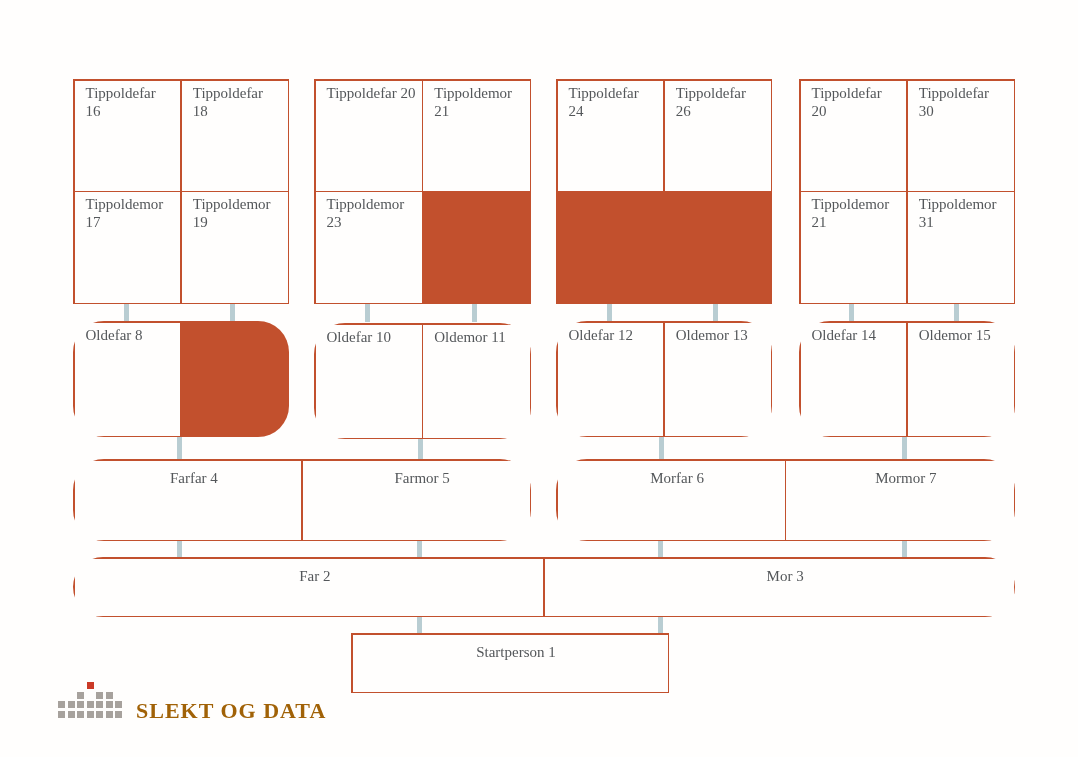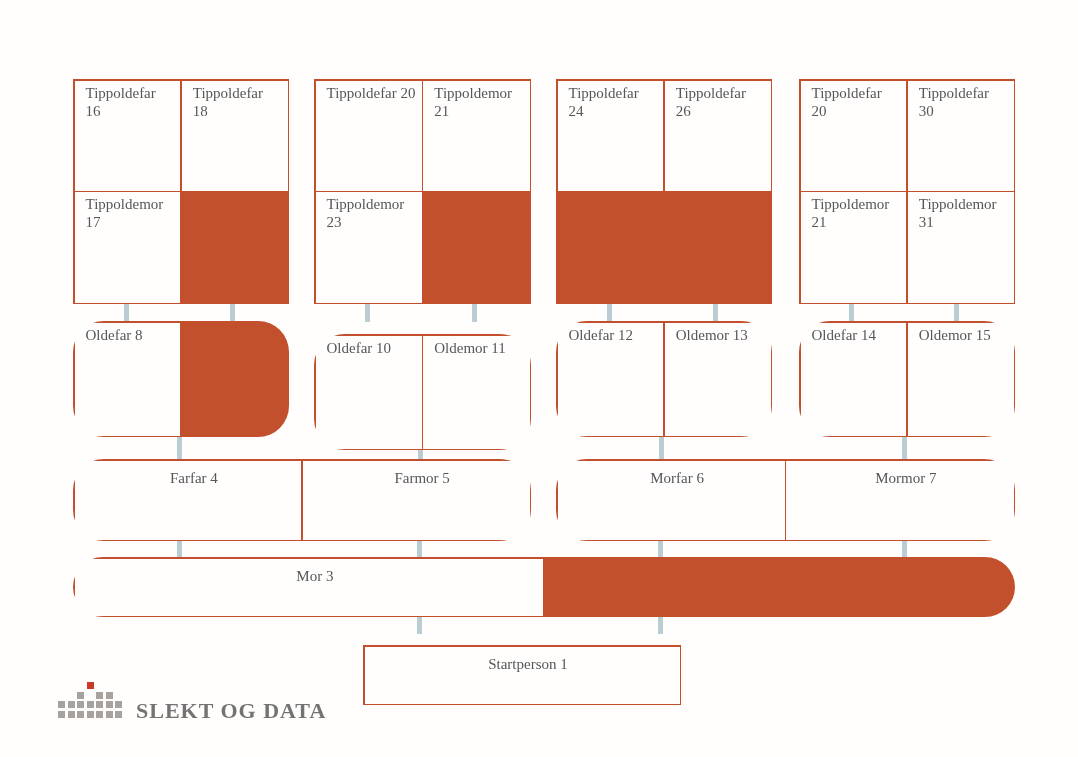--- a/index.html
+++ b/index.html
@@ -46,33 +46,34 @@
     grid-template-rows:repeat(4,7px);
     gap:2.5px;
     z-index:2;
   }
   .sq{background:#a7a29d;}
   .sq.red{background:#cb3a27;}
   #logo-text{
     position:absolute;left:136px;top:698px;
     font-size:22px;font-weight:bold;
     letter-spacing:1px;
-    color:#737373;
+    color:#a16207;
     z-index:2;
   }
 </style>
 </head>
 <body>
 
 <div id="stage">
 
   <div class="group g2x2" style="left:73px;top:79px;width:213px;height:222px;">
     <div class="cell tl">Tippoldefar 16</div>
     <div class="cell tl">Tippoldefar 18</div>
     <div class="cell tl">Tippoldemor 17</div>
+    <div class="cell tl">Tippoldemor 19</div>
   </div>
   <div class="group g2x2" style="left:314px;top:79px;width:214px;height:222px;">
     <div class="cell tl">Tippoldefar 20</div>
     <div class="cell tl">Tippoldemor 21</div>
     <div class="cell tl">Tippoldemor 23</div>
   </div>
   <div class="group g2x2" style="left:556px;top:79px;width:213px;height:222px;">
     <div class="cell tl">Tippoldefar 24</div>
     <div class="cell tl">Tippoldefar 26</div>
   </div>
@@ -88,21 +89,21 @@
   <div class="conn" style="left:365px;top:300px;height:22px;"></div>
   <div class="conn" style="left:472px;top:300px;height:22px;"></div>
   <div class="conn" style="left:607px;top:300px;height:22px;"></div>
   <div class="conn" style="left:713px;top:300px;height:22px;"></div>
   <div class="conn" style="left:849px;top:300px;height:22px;"></div>
   <div class="conn" style="left:954px;top:300px;height:22px;"></div>
 
   <div class="group g2x1" style="left:73px;top:321px;width:213px;height:113px;">
     <div class="cell tl">Oldefar 8</div>
   </div>
-  <div class="group g2x1" style="left:314px;top:334px;width:214px;height:113px;">
+  <div class="group g2x1" style="left:314px;top:323px;width:214px;height:113px;">
     <div class="cell tl">Oldefar 10</div>
     <div class="cell tl">Oldemor 11</div>
   </div>
   <div class="group g2x1" style="left:556px;top:321px;width:213px;height:113px;">
     <div class="cell tl">Oldefar 12</div>
     <div class="cell tl">Oldemor 13</div>
   </div>
   <div class="group g2x1" style="left:799px;top:321px;width:213px;height:113px;">
     <div class="cell tl">Oldefar 14</div>
     <div class="cell tl">Oldemor 15</div>
@@ -121,27 +122,28 @@
     <div class="cell ctr">Morfar 6</div>
     <div class="cell ctr">Mormor 7</div>
   </div>
 
   <div class="conn" style="left:177px;top:536px;height:22px;"></div>
   <div class="conn" style="left:417px;top:536px;height:22px;"></div>
   <div class="conn" style="left:658px;top:536px;height:22px;"></div>
   <div class="conn" style="left:902px;top:536px;height:22px;"></div>
 
   <div class="group g2x1" style="left:73px;top:557px;width:939px;height:57px;">
+    <div class="cell ctr">Far 2</div>
     <div class="cell ctr">Mor 3</div>
   </div>
 
   <div class="conn" style="left:417px;top:612px;height:22px;"></div>
   <div class="conn" style="left:658px;top:612px;height:22px;"></div>
 
-  <div class="group g1x1" style="left:363px;top:633px;width:315px;height:57px;margin-top:12px;">
+  <div class="group g1x1" style="left:351px;top:633px;width:315px;height:57px;">
     <div class="cell ctr">Startperson 1</div>
   </div>
 
   <div id="logo-mark">
     <div class="sq red" style="grid-row:1;grid-column:4;"></div>
     <div class="sq" style="grid-row:2;grid-column:3;"></div>
     <div class="sq" style="grid-row:2;grid-column:5;"></div>
     <div class="sq" style="grid-row:2;grid-column:6;"></div>
     <div class="sq" style="grid-row:3;grid-column:1;"></div>
     <div class="sq" style="grid-row:3;grid-column:2;"></div>

